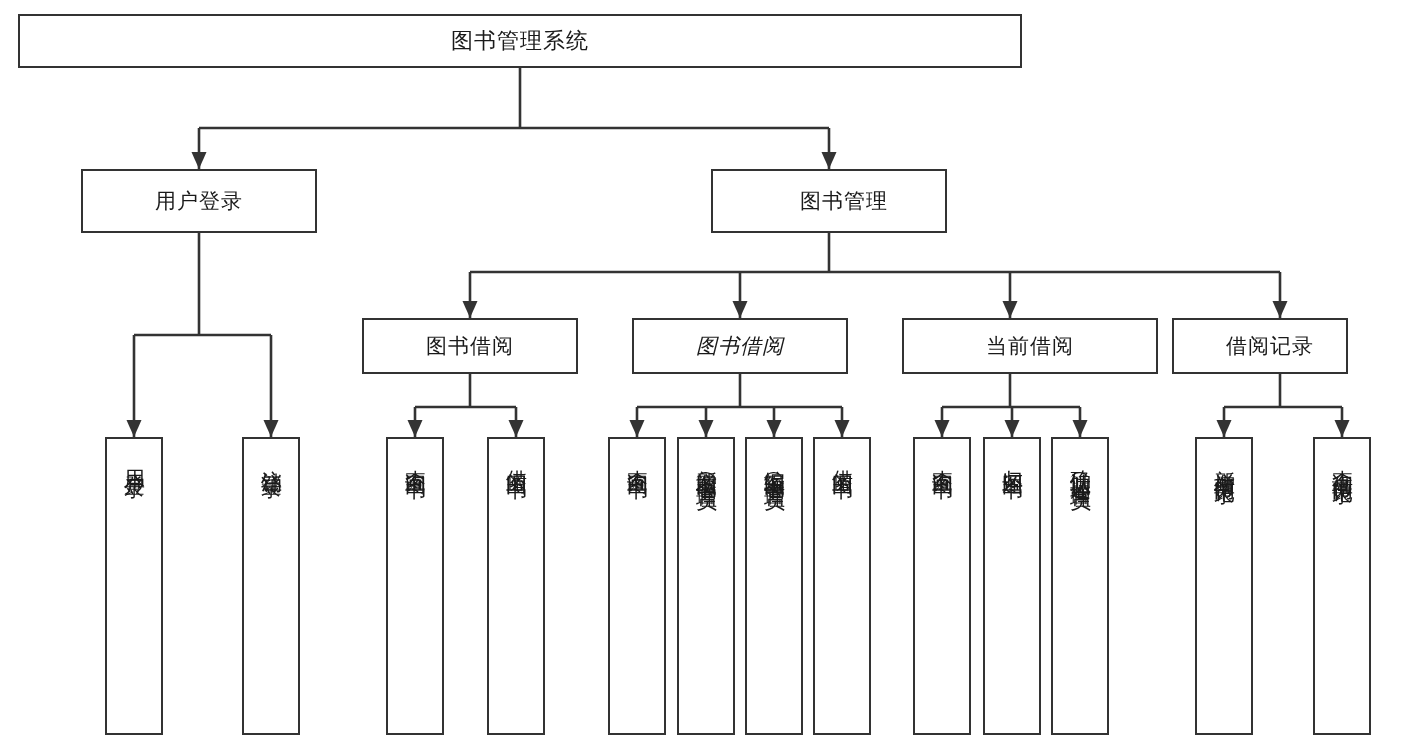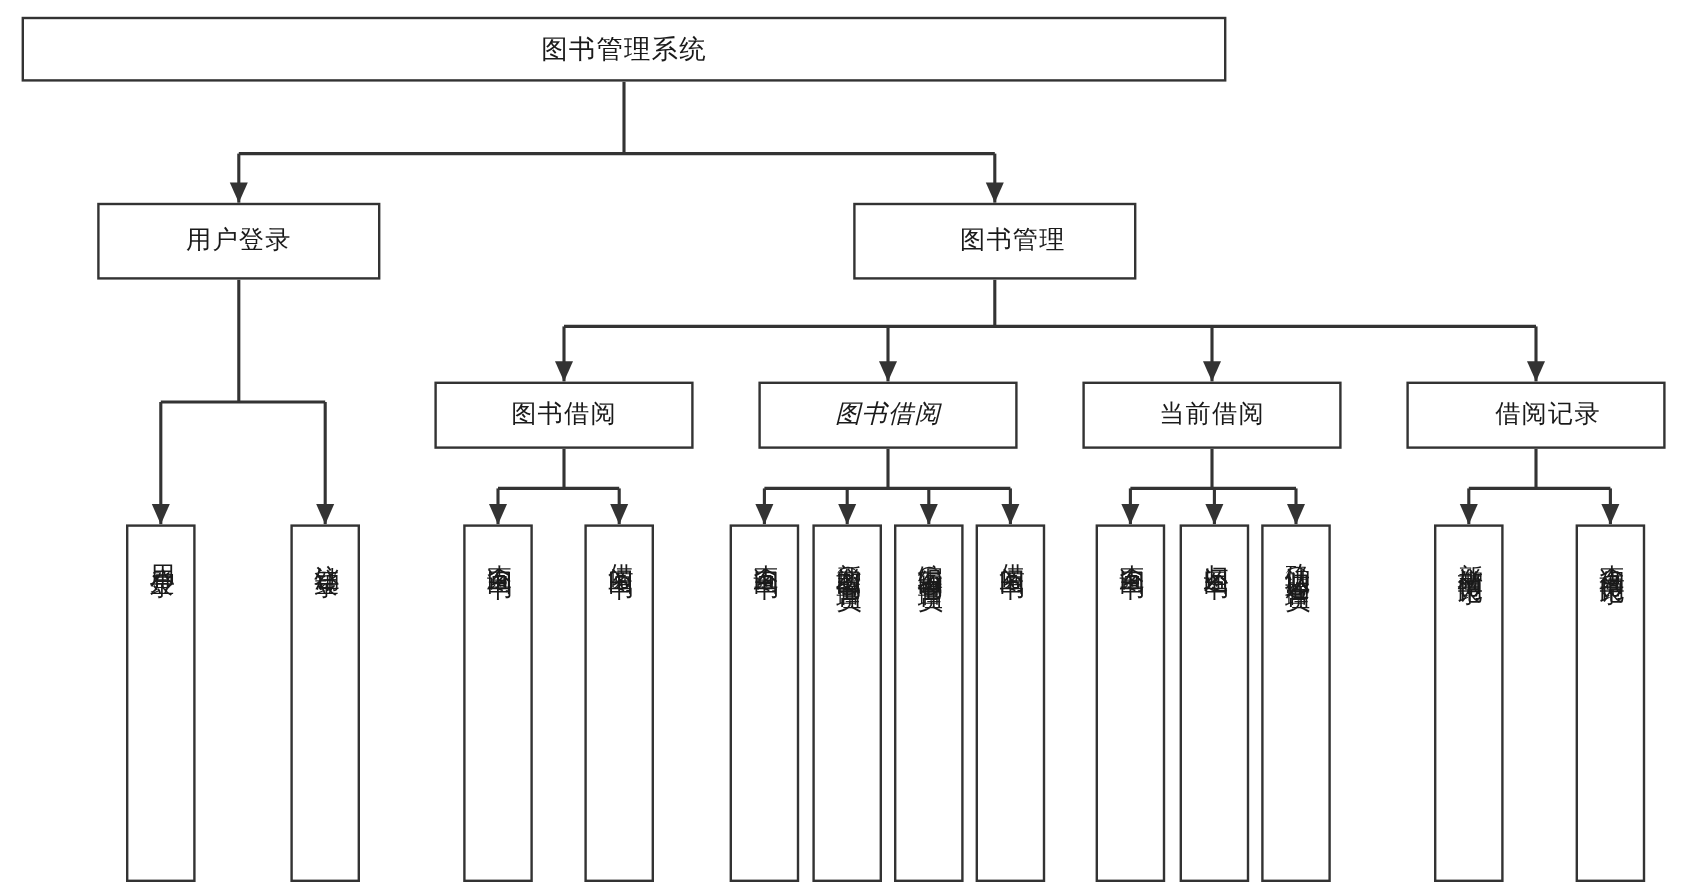--- a/index.html
+++ b/index.html
@@ -136,24 +136,24 @@
       </div>
       <div class="node horiz" style="left: 711px; top: 169px; width: 236px; height: 64px; border-color: rgb(51, 51, 51); padding-left: 30px;">
         <span class="node-label">图书管理</span>
       </div>
       <div class="node horiz" style="left: 362px; top: 318px; width: 216px; height: 56px; border-color: rgb(51, 51, 51);">
         <span class="node-label">图书借阅</span>
       </div>
       <div class="node horiz" style="left: 632px; top: 318px; width: 216px; height: 56px; border-color: rgb(51, 51, 51); font-style: italic;">
         <span class="node-label">图书借阅</span>
       </div>
-      <div class="node horiz" style="left: 902px; top: 318px; width: 216px; height: 56px; border-color: rgb(51, 51, 51);">
+      <div class="node horiz" style="left: 902px; top: 318px; width: 256px; height: 56px; border-color: rgb(51, 51, 51);">
         <span class="node-label">当前借阅</span>
       </div>
-      <div class="node horiz" style="left: 1172px; top: 318px; width: 216px; height: 56px; border-color: rgb(51, 51, 51); padding-left: 20px;">
+      <div class="node horiz" style="left: 1172px; top: 318px; width: 176px; height: 56px; border-color: rgb(51, 51, 51); padding-left: 20px;">
         <span class="node-label">借阅记录</span>
       </div>
       <div class="node vert" style="left: 105px; top: 437px; width: 58px; height: 298px; border-color: rgb(51, 51, 51);">
         <span class="node-label">用户登录</span>
       </div>
       <div class="node vert" style="left: 242px; top: 437px; width: 58px; height: 298px; border-color: rgb(51, 51, 51);">
         <span class="node-label">注销登录</span>
       </div>
       <div class="node vert" style="left: 386px; top: 437px; width: 58px; height: 298px; border-color: rgb(51, 51, 51);">
         <span class="node-label">查询图书</span>

